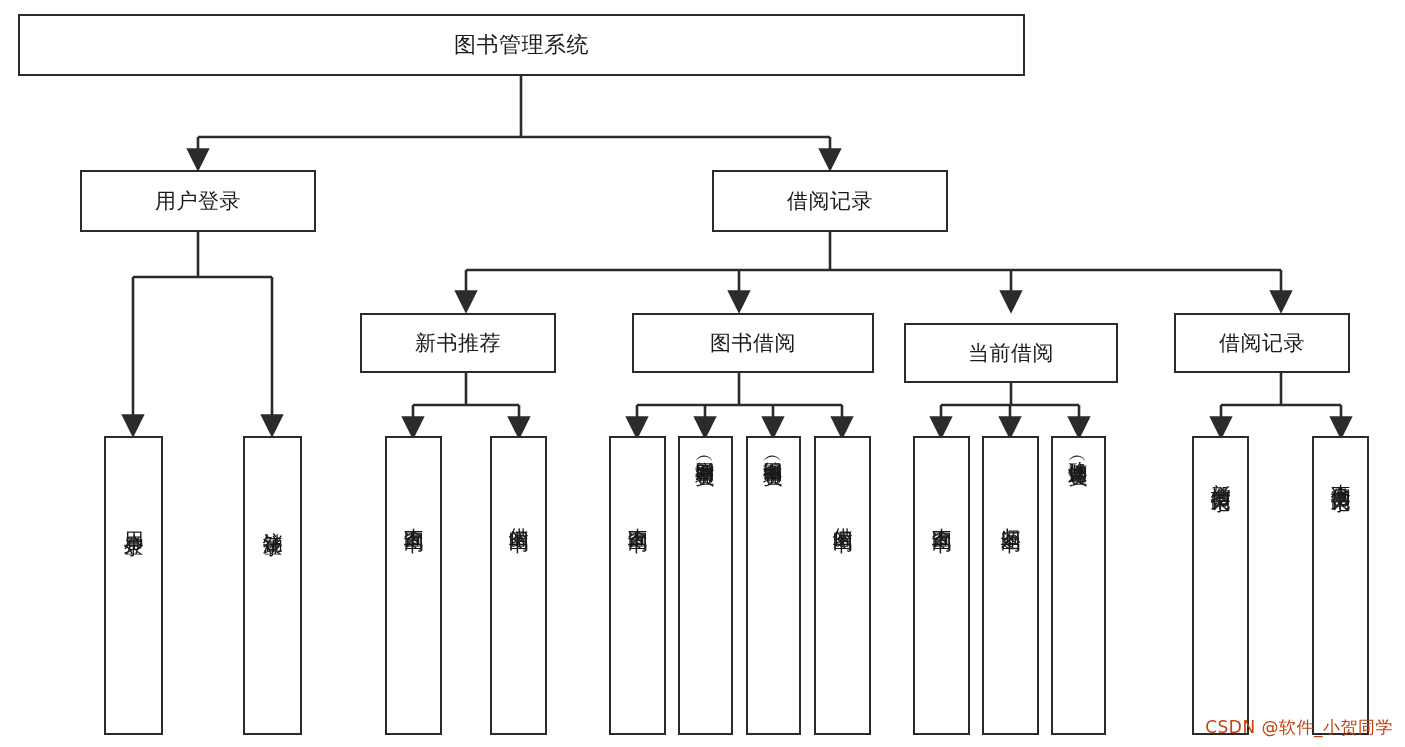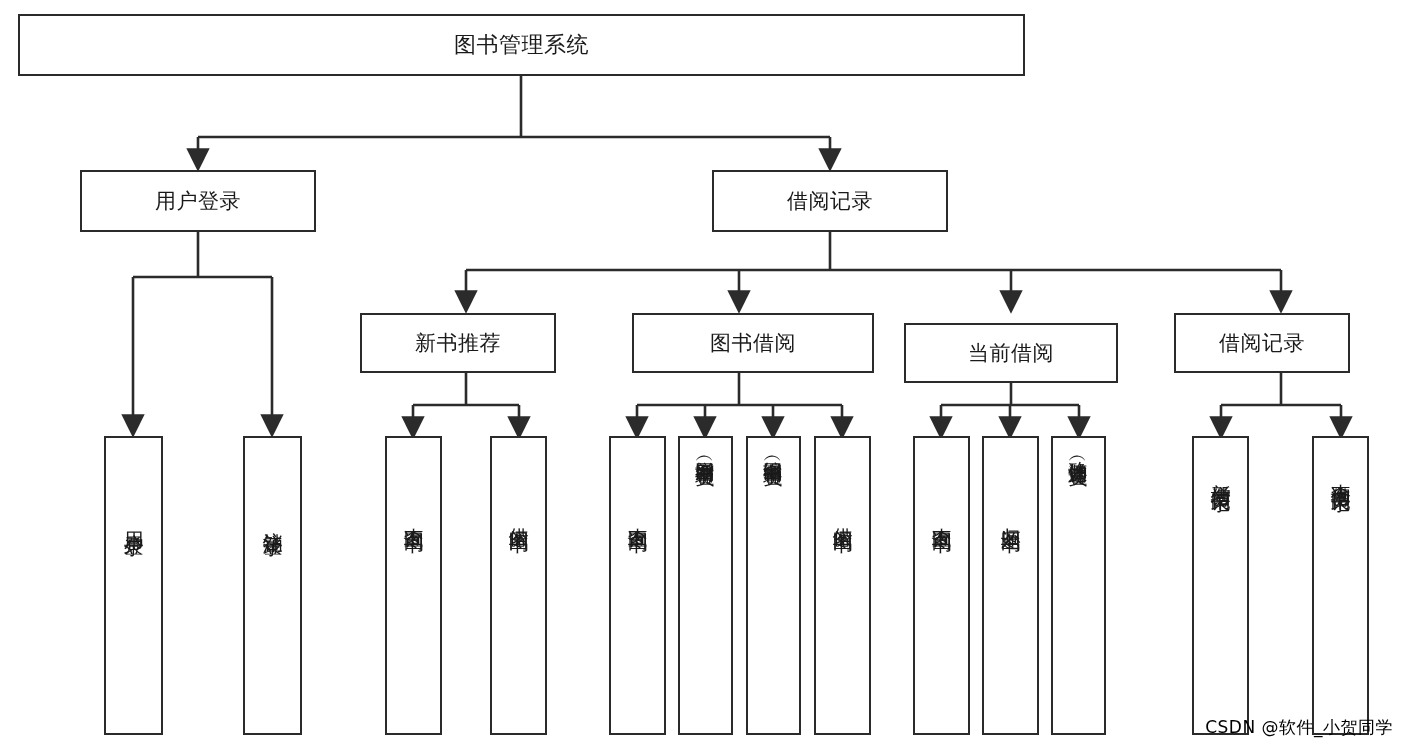--- a/index.html
+++ b/index.html
@@ -60,21 +60,21 @@
   }
   .node.vert.tall .label {
     font-size: 19px;
     letter-spacing: 1px;
   }
   .watermark {
     position: absolute;
     right: 12px;
     bottom: 8px;
     font-size: 17px;
-    color: #000000;
+    color: #c2410c;
     white-space: nowrap;
     letter-spacing: 0.5px;
   }
 </style>
 </head>
 <body>
 
 <div id="stage">
 
   <svg id="wires" viewBox="0 0 1405 747" xmlns="http://www.w3.org/2000/svg">

